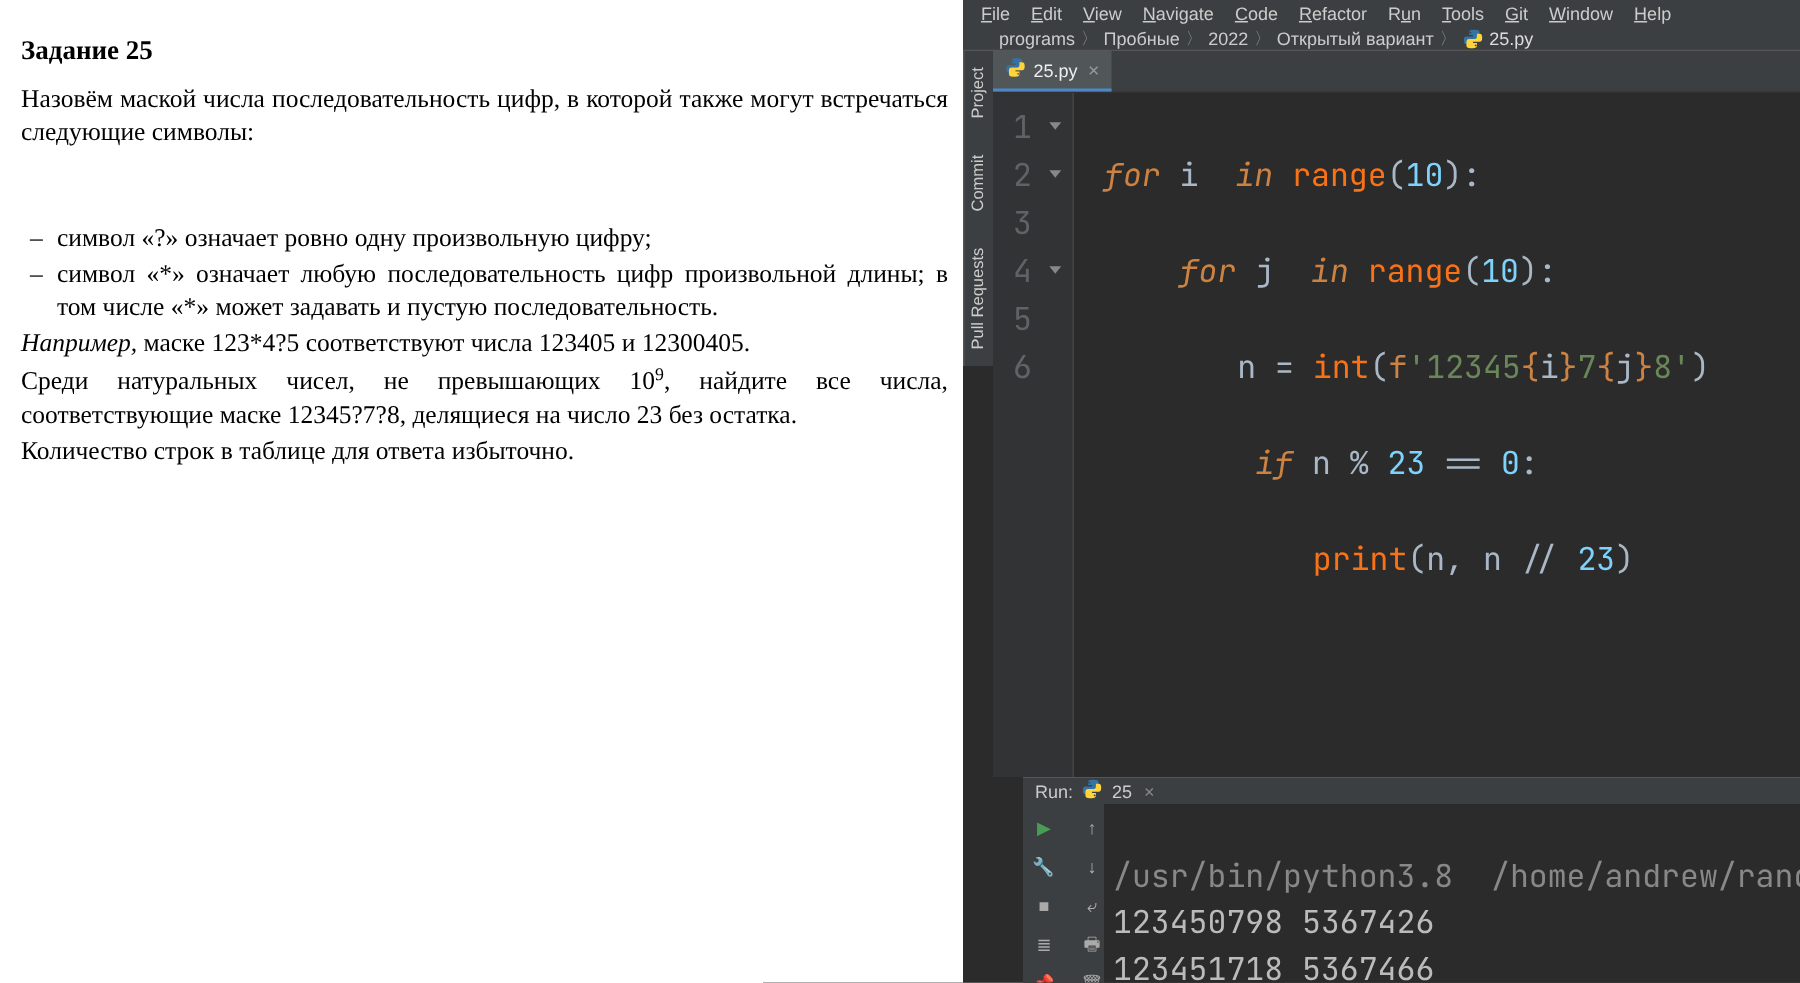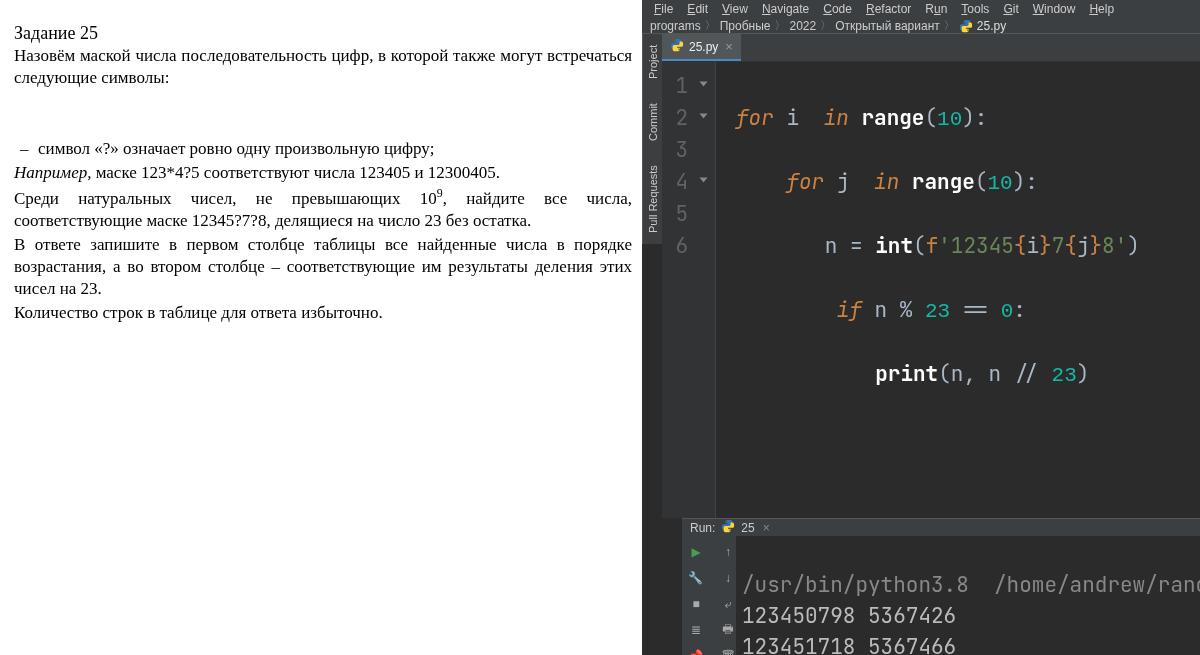--- a/index.html
+++ b/index.html
@@ -1,32 +1,32 @@
 <!DOCTYPE html>
 <html><head>
 <meta charset="utf-8">
 <style>
   * { margin: 0; padding: 0; box-sizing: border-box; }
   body { font-family: 'Times New Roman', serif; width: 1200px; height: 655px; overflow: hidden; display: flex; background: #fff; }
   
   .doc-panel { width: 642px; padding: 22px 10px 0 14px; background: #fff; color: #000; font-size: 17px; line-height: 1.3; }
-  .doc-panel h2 { font-size: 18px; font-weight: normal; margin-bottom: 0; }
+  .doc-panel h2 { font-size: 18px; font-weight: bold; margin-bottom: 10px; }
   .doc-panel p { text-align: justify; margin-bottom: 2px; }
   .doc-panel ul { list-style: none; padding-left: 24px; margin-top: 48px; }
   .doc-panel li { text-align: justify; position: relative; margin-bottom: 2px; }
   .doc-panel li::before { content: "–"; position: absolute; left: -18px; }
   .doc-panel sup { font-size: 0.7em; }
   
   .ide-panel { width: 558px; background: #3c3f41; color: #bbb; display: flex; flex-direction: column; font-family: 'Segoe UI', sans-serif; font-size: 12px; }
   
   .menubar { height: 24px; display: flex; align-items: flex-start; padding: 0 6px; gap: 2px; color: #ccc; }
   .menubar span { padding: 2px 6px; cursor: pointer; }
   .menubar span u { text-decoration: underline; }
   
-  .nav-row { height: 28px; display: flex; align-items: center; padding: 0 8px; gap: 4px; color: #ccc; }
+  .nav-row { height: 28px; display: flex; align-items: center; padding: 0 24px; gap: 4px; color: #ccc; }
   .nav-row .crumb { color: #ccc; }
   .nav-row .crumb-final { color: #ddd; }
   .nav-row .chev { color: #888; font-size: 11px; }
   .nav-row .pyicon { width: 14px; height: 14px; display: inline-flex; }
   
   .editor-wrap { flex: 1; display: flex; background: #2b2b2b; border-top: 1px solid #555; position: relative; }
   
   .tool-tab { position: absolute; left: 0; width: 20px; background: #3c3f41; color: #ccc; writing-mode: vertical-rl; transform: rotate(180deg); font-size: 11px; display: flex; align-items: center; justify-content: center; padding: 6px 0; border-right: 1px solid #555; text-align: center; }
   .tool-project { top: 0; height: 56px; }
   .tool-commit { top: 56px; height: 64px; }
@@ -39,24 +39,24 @@
   
   .code-area { flex: 1; background: #2b2b2b; display: flex; font-family: 'JetBrains Mono', 'Consolas', monospace; font-size: 21px; line-height: 32px; overflow: hidden; }
   .gutter { width: 36px; text-align: right; color: #606366; padding: 8px 10px 0 0; user-select: none; background: #313335; }
   .gutter div { height: 32px; }
   .fold-col { width: 18px; background: #313335; border-right: 1px solid #444; padding-top: 8px; }
   .fold-col div { height: 32px; position: relative; }
   .fold-mark::before { content: ""; position: absolute; top: 10px; left: 3px; width: 0; height: 0; border-left: 5px solid #888; border-top: 4px solid transparent; border-bottom: 4px solid transparent; transform: rotate(90deg); }
   .code-lines { padding: 8px 0 0 8px; color: #a9b7c6; white-space: pre; }
   .code-lines div { height: 32px; }
   .kw { color: #cc8242; font-style: italic; margin-left: 12px; }
-  .builtin { color: #ffffff; font-weight: bold; }
+  .builtin { color: #f97316; }
   .str { color: #6a8759; }
   .strbr { color: #cc8242; }
-  .num { color: #14b8a6; font-family: Liberation Mono, monospace; }
+  .num { color: #7dd3fc; }
   
   .run-panel { height: 229px; background: #2b2b2b; border-top: 1px solid #555; display: flex; flex-direction: column; margin-left: 20px; }
   .run-header { height: 24px; background: #3c3f41; display: flex; align-items: center; padding: 0 8px; gap: 6px; color: #ccc; font-size: 12px; }
   .run-body { flex: 1; display: flex; }
   .run-toolbar { width: 54px; background: #3c3f41; display: flex; flex-direction: column; }
   .run-toolbar-col { display: flex; flex-direction: column; gap: 6px; padding: 6px 4px; }
   .run-toolbar-row { display: flex; gap: 4px; }
   .tool-icon { width: 20px; height: 20px; display: flex; align-items: center; justify-content: center; color: #aaa; font-size: 12px; cursor: pointer; }
   .run-icon { color: #499c54; }
   .run-output { flex: 1; background: #2b2b2b; font-family: 'JetBrains Mono', 'Consolas', monospace; font-size: 21px; line-height: 31px; color: #bbb; padding: 2px 6px; white-space: pre; overflow: hidden; }
@@ -65,24 +65,24 @@
   svg.pyi { width: 14px; height: 14px; }
 </style>
 </head>
 <body>
 
 <div class="doc-panel">
   <h2>Задание 25</h2>
   <p>Назовём маской числа последовательность цифр, в которой также могут встречаться следующие символы:</p>
   <ul>
     <li>символ «?» означает ровно одну произвольную цифру;</li>
+    <li>символ «*» означает любую последовательность цифр произвольной длины; в том числе «*» может задавать и пустую последовательность.</li>
   </ul>
   <p><em>Например,</em><span> маске 123*4?5 соответствуют числа 123405 и 12300405.</span></p>
   <p><span>Среди натуральных чисел, не превышающих 10</span><sup>9</sup><span>, найдите все числа, соответствующие маске 12345?7?8, делящиеся на число 23 без остатка.</span></p>
-  <p>В ответе запишите в первом столбце таблицы все найденные числа в порядке возрастания, а во втором столбце – соответствующие им результаты деления этих чисел на 23.</p>
   <p>Количество строк в таблице для ответа избыточно.</p>
 </div>
 
 <div class="ide-panel">
   <div class="menubar">
     <span><u>F</u>ile</span>
     <span><u>E</u>dit</span>
     <span><u>V</u>iew</span>
     <span><u>N</u>avigate</span>
     <span><u>C</u>ode</span>

